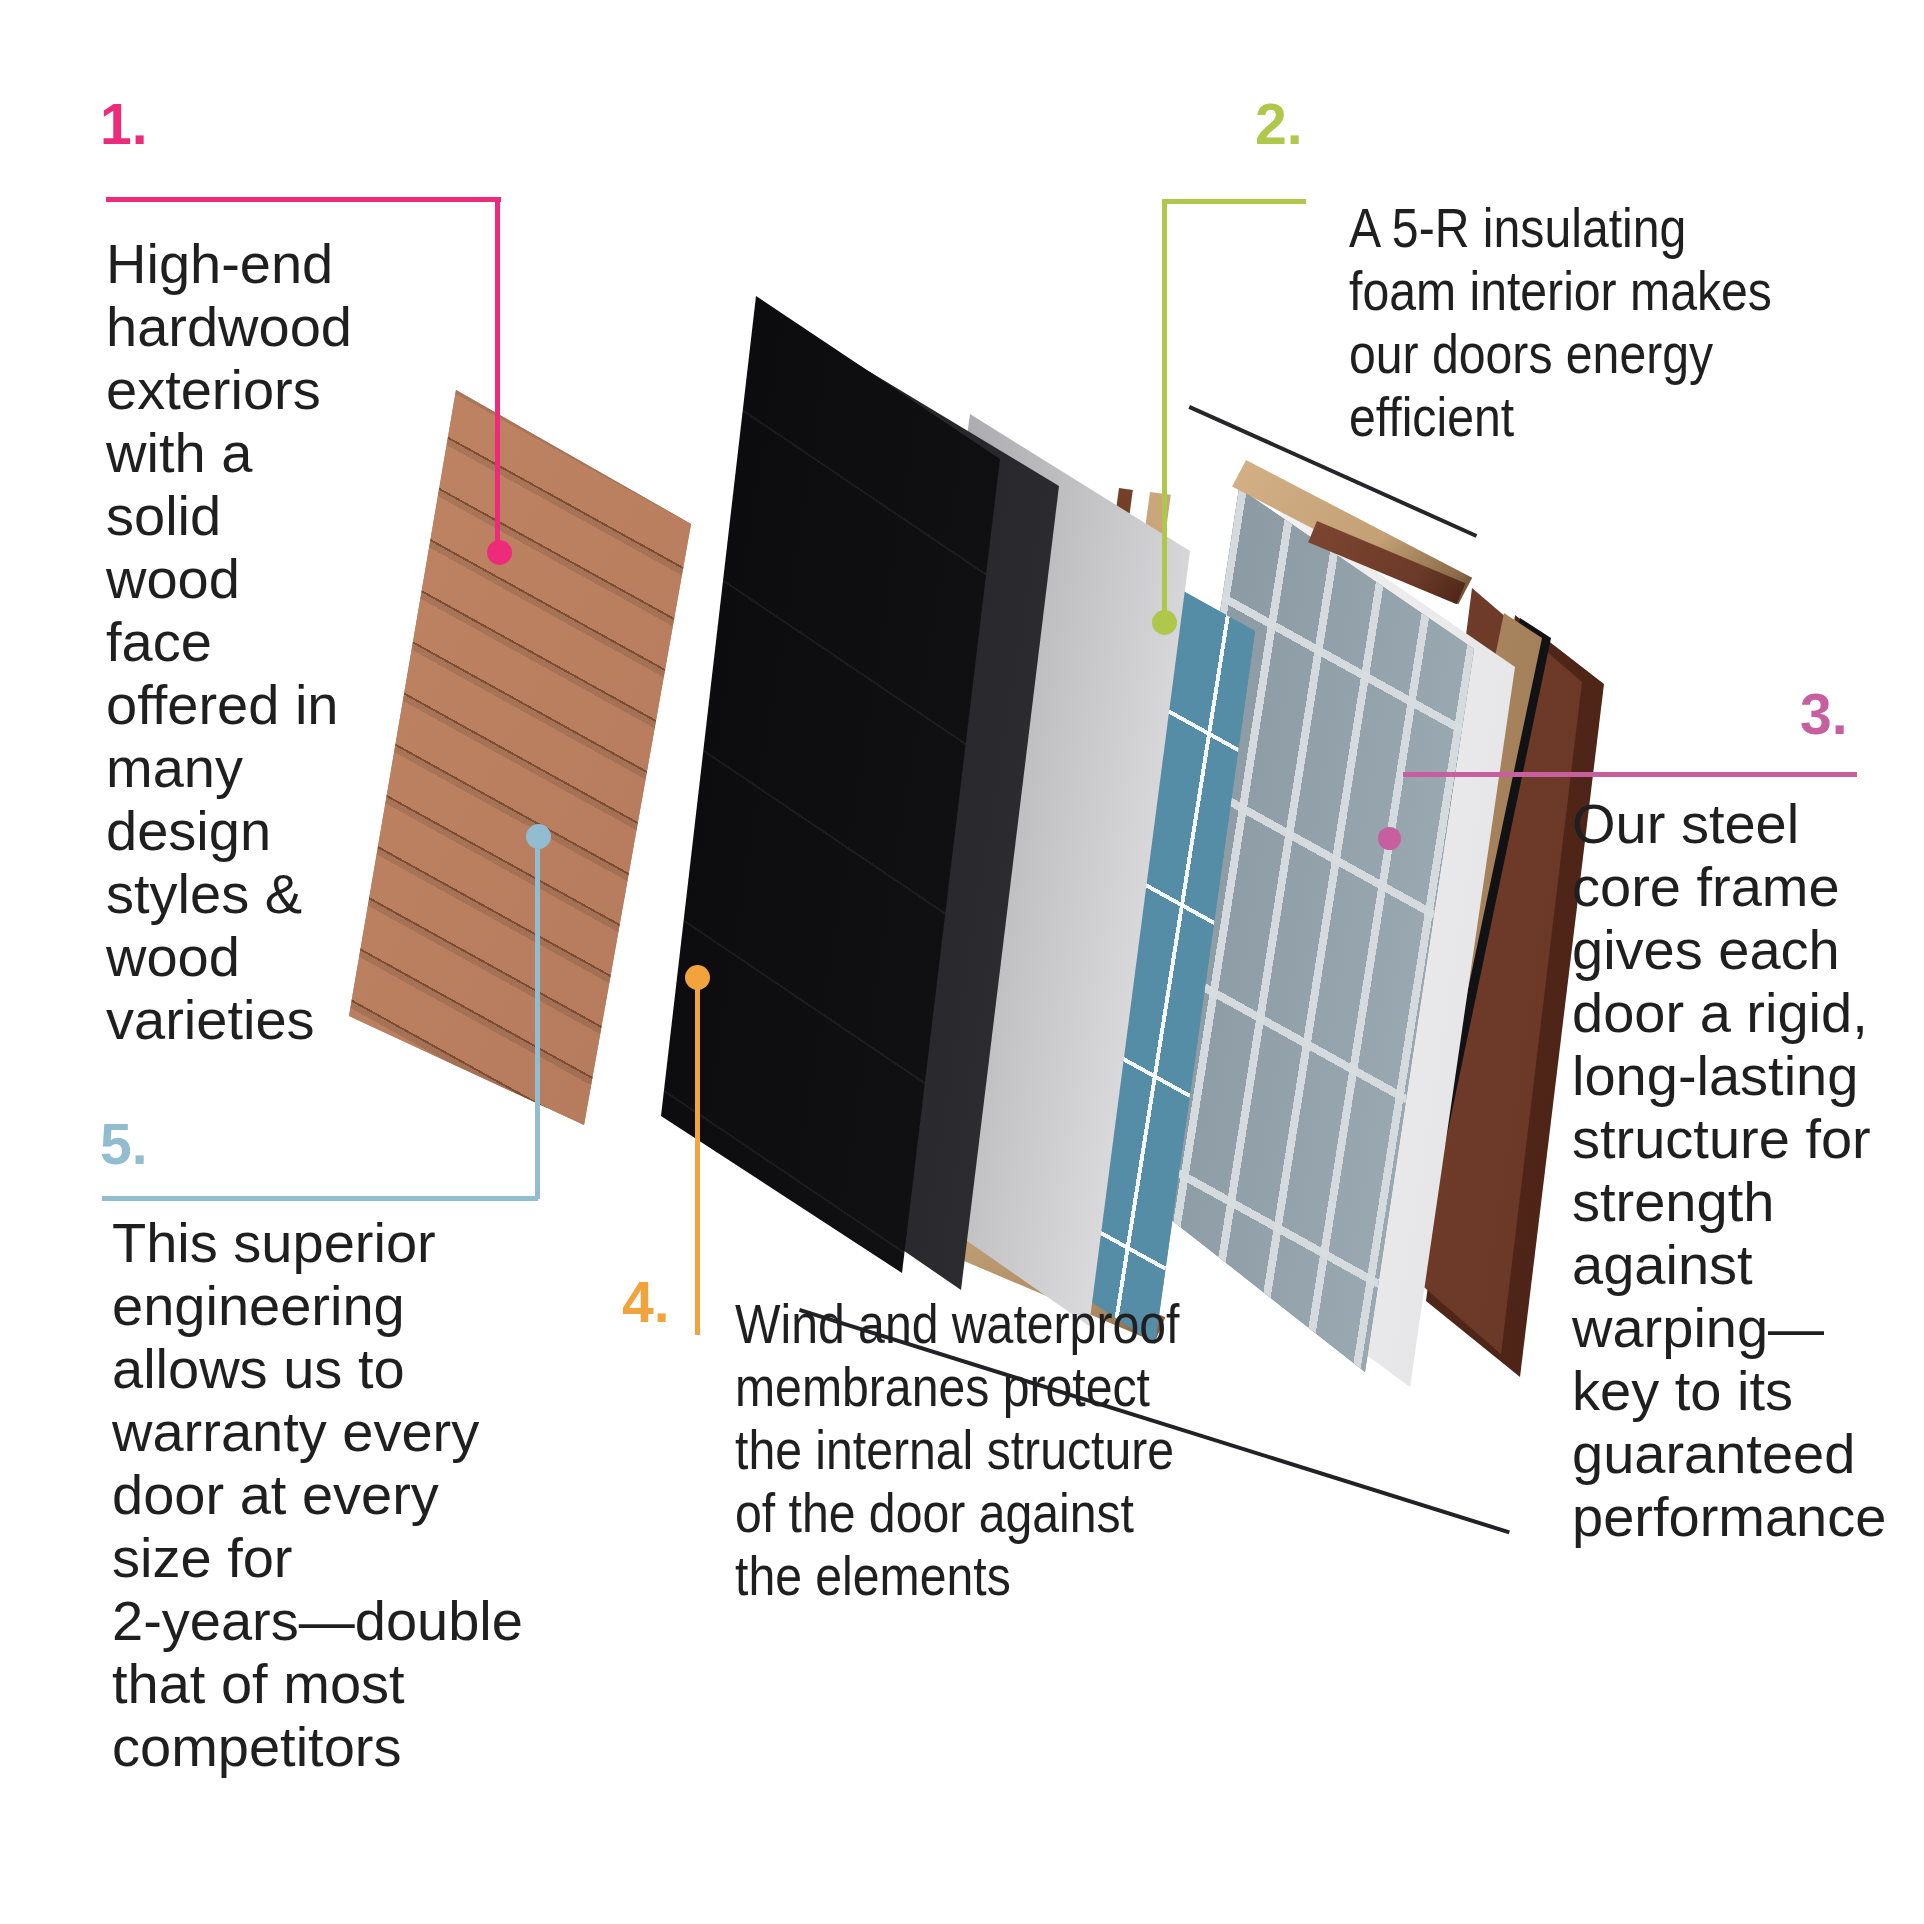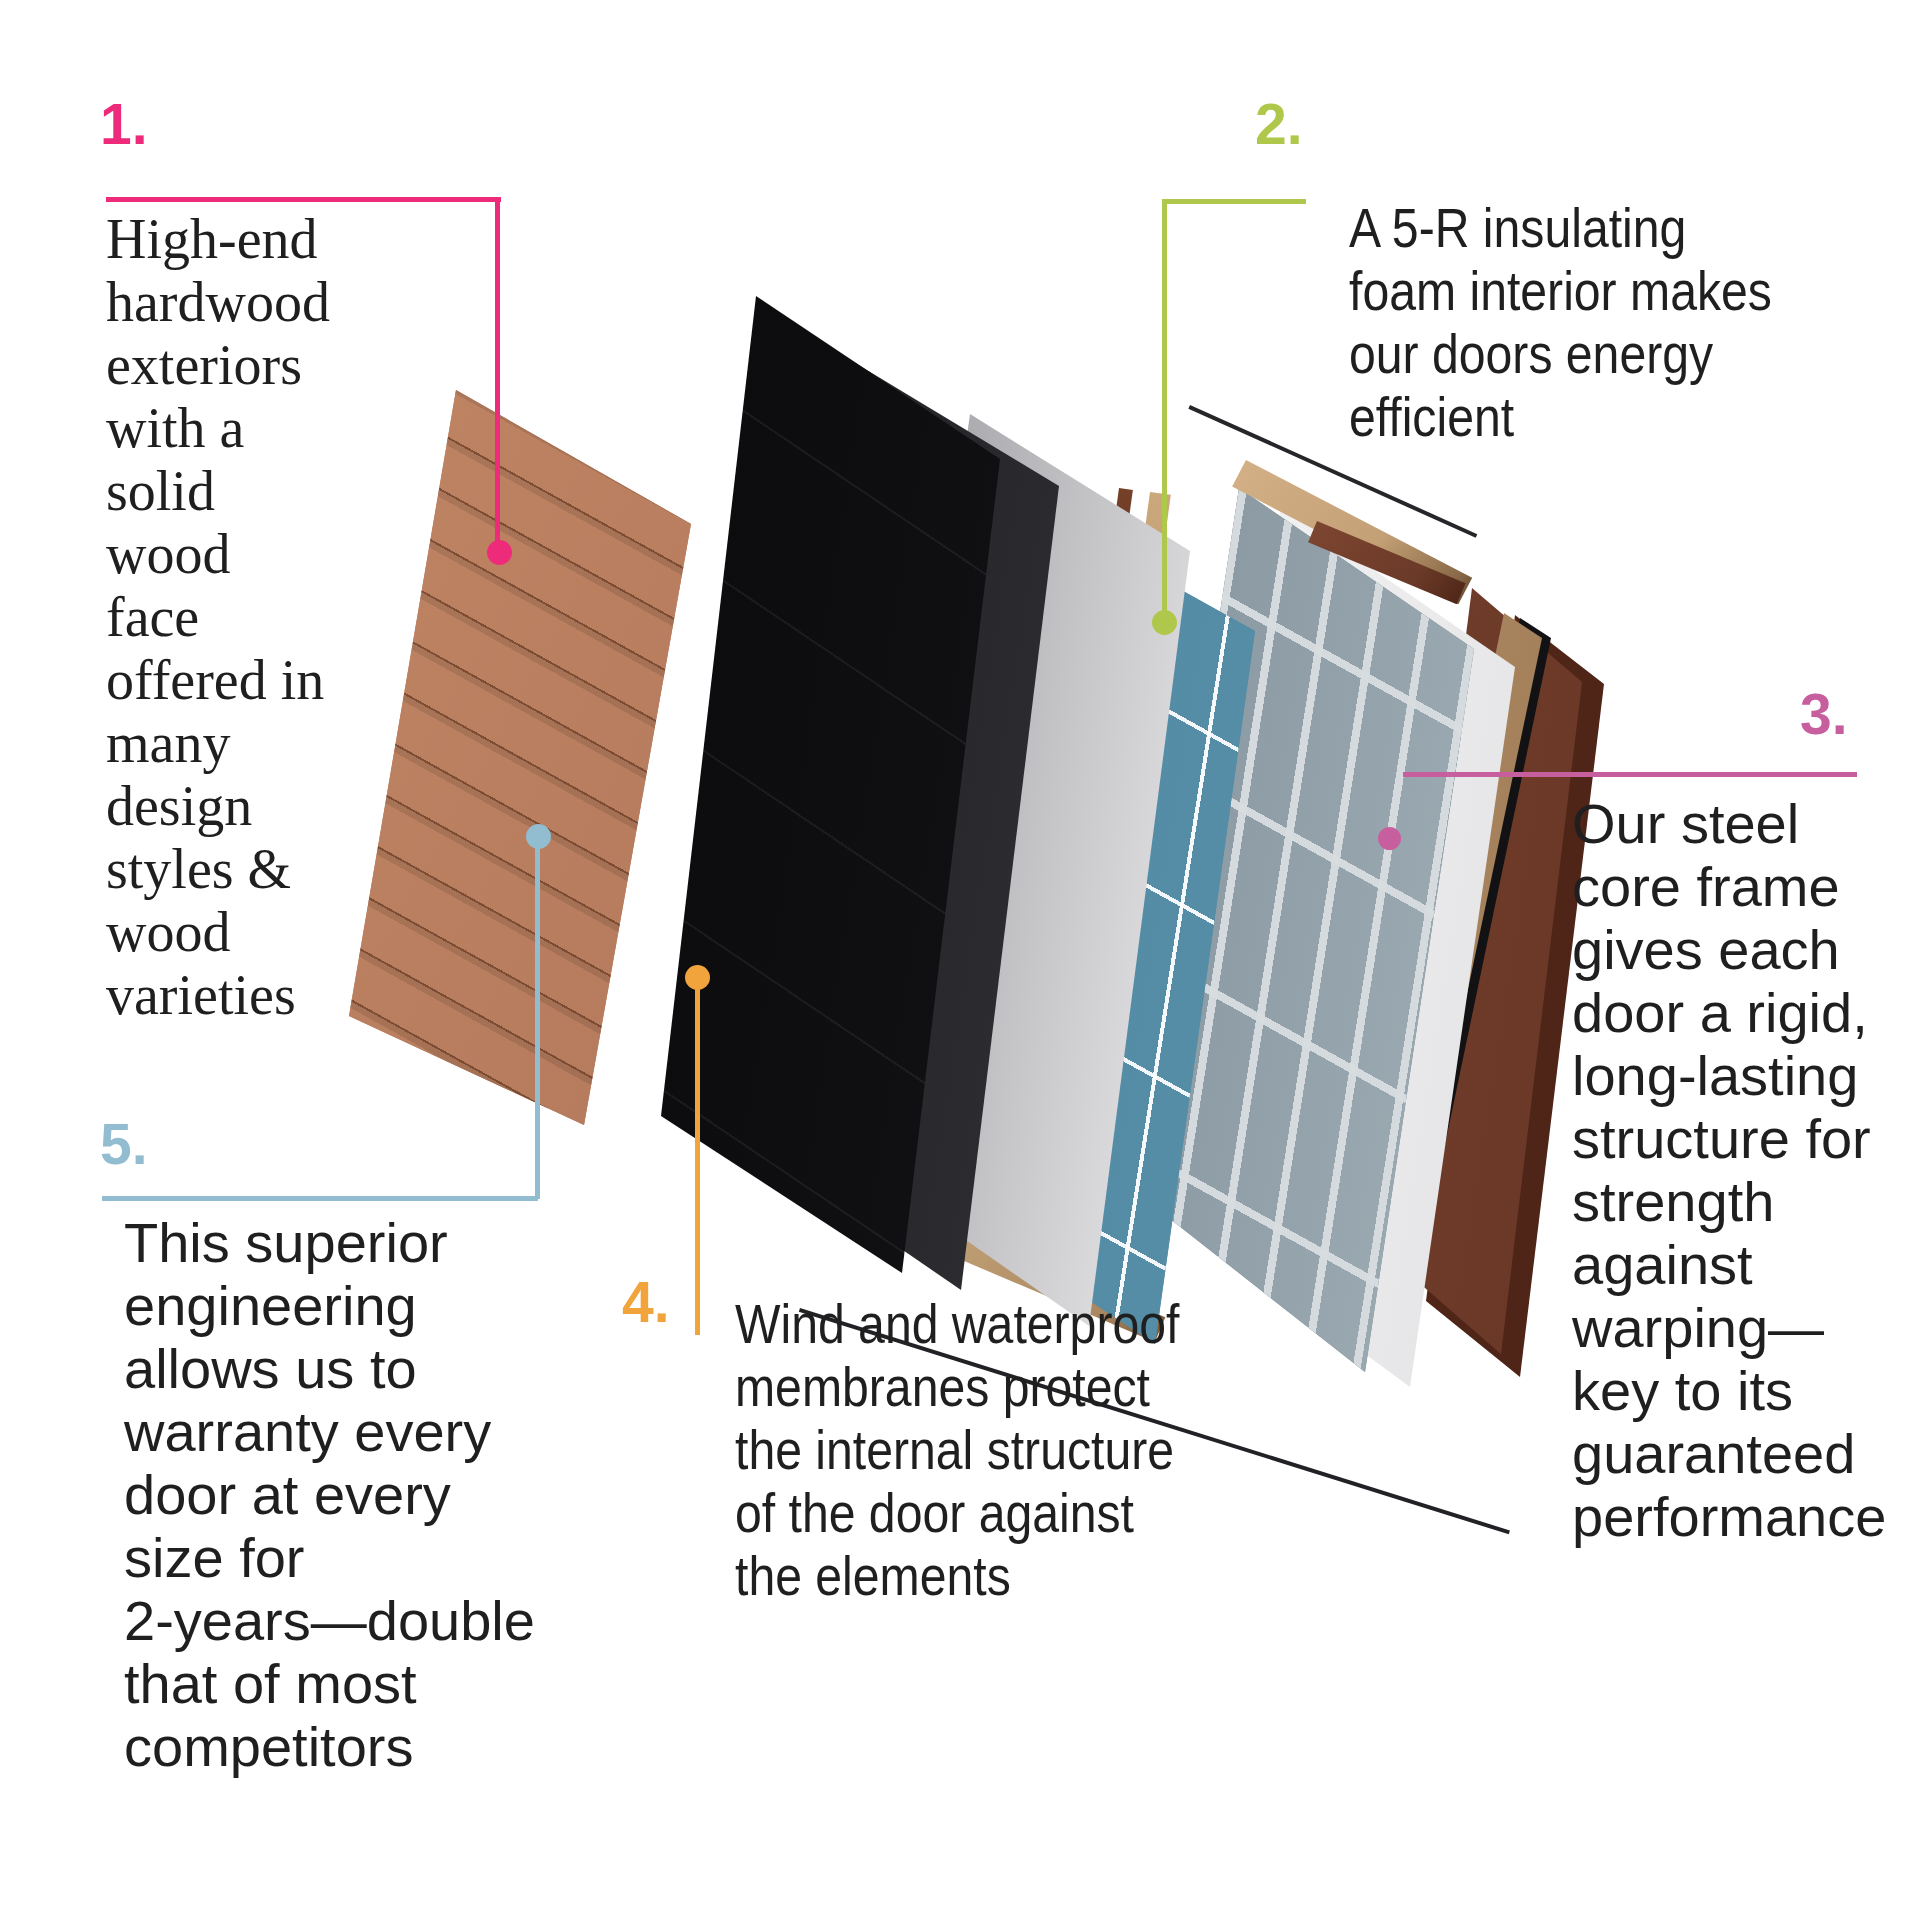--- a/index.html
+++ b/index.html
@@ -117,21 +117,21 @@
   <div class="layer silver-sheet"></div>
   <div class="layer graphite-sheet"></div>
   <div class="layer black-sheet"></div>
   <div class="layer wood-panel"></div>
 </div>
 
 <div class="num" style="left: 100px; top: 96px; color: rgb(238, 43, 123);">1.</div>
 <div class="cline" style="left: 106px; top: 197px; width: 395px; height: 5.3px; background-color: rgb(238, 43, 123);"></div>
 <div class="cline" style="left: 495px; top: 197px; width: 5.3px; height: 349px; background-color: rgb(238, 43, 123);"></div>
 <div class="cdot" style="left: 487px; top: 540px; width: 25px; height: 25px; background-color: rgb(238, 43, 123);"></div>
-<div class="note" style="left:106px;top:208px;width:374px;font-family:Liberation Serif, serif;">High-end
+<div class="note" style="left:106px;top:232px;width:374px;">High-end
 hardwood
 exteriors
 with a
 solid
 wood
 face
 offered in
 many
 design
 styles &amp;
@@ -169,21 +169,21 @@
 <div class="note condensed" style="left:735px;top:1292px;width:677px;">Wind and waterproof
 membranes protect
 the internal structure
 of the door against
 the elements</div>
 
 <div class="num" style="left: 100px; top: 1116px; color: rgb(146, 188, 208);">5.</div>
 <div class="cline" style="left: 102px; top: 1196px; width: 436px; height: 5.3px; background-color: rgb(146, 188, 208);"></div>
 <div class="cline" style="left: 535px; top: 847px; width: 5.3px; height: 352px; background-color: rgb(146, 188, 208);"></div>
 <div class="cdot" style="left: 526px; top: 824px; width: 25px; height: 25px; background-color: rgb(146, 188, 208);"></div>
-<div class="note" style="left:112px;top:1211px;width:463px;margin-left:12px;">This superior
+<div class="note" style="left:112px;top:1211px;width:463px;">This superior
 engineering
 allows us to
 warranty every
 door at every
 size for
 2-years—double
 that of most
 competitors</div>
 
 

